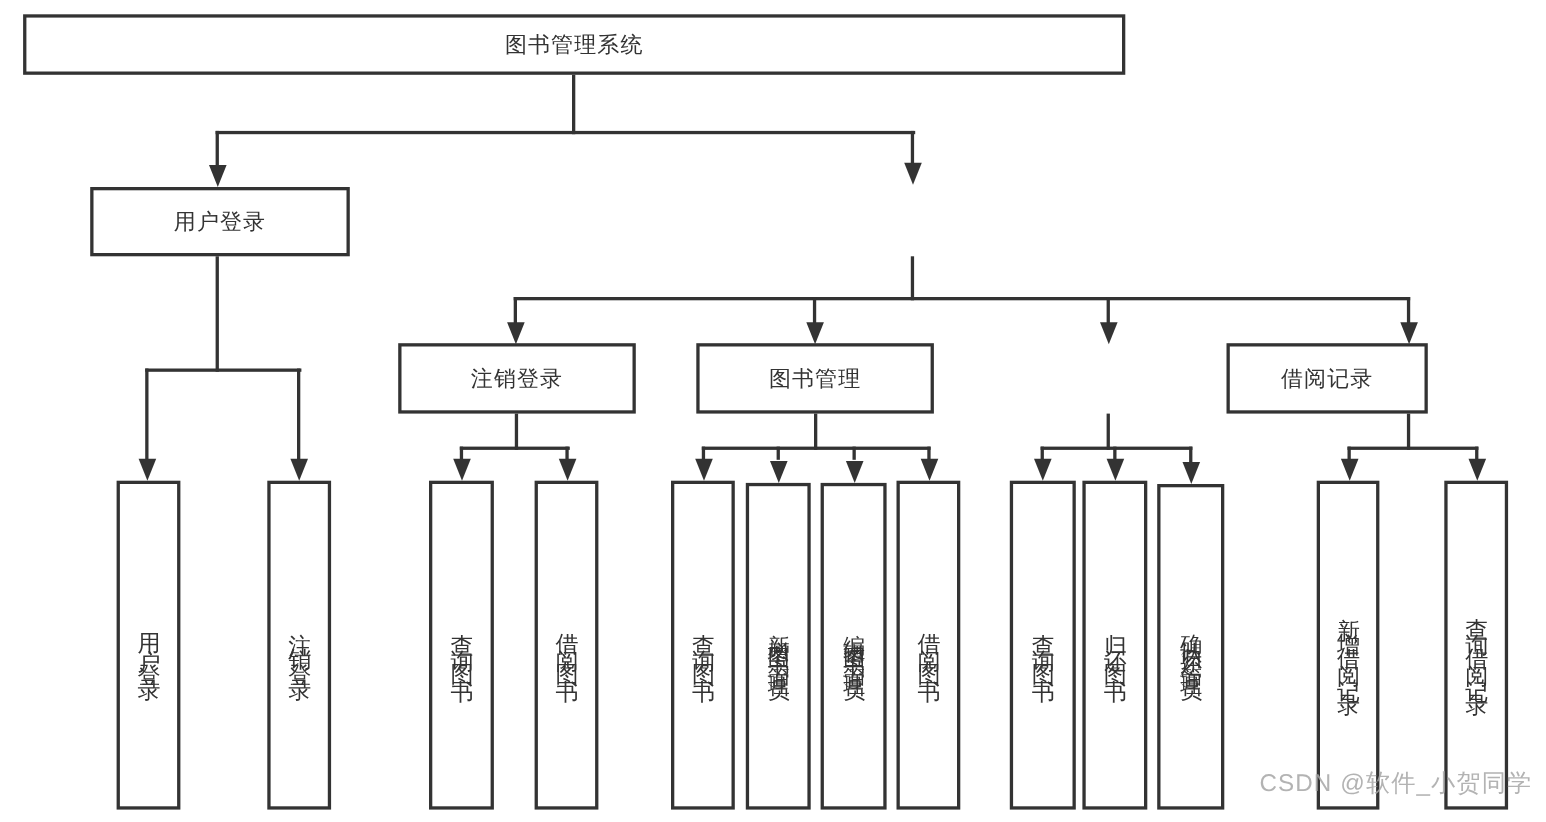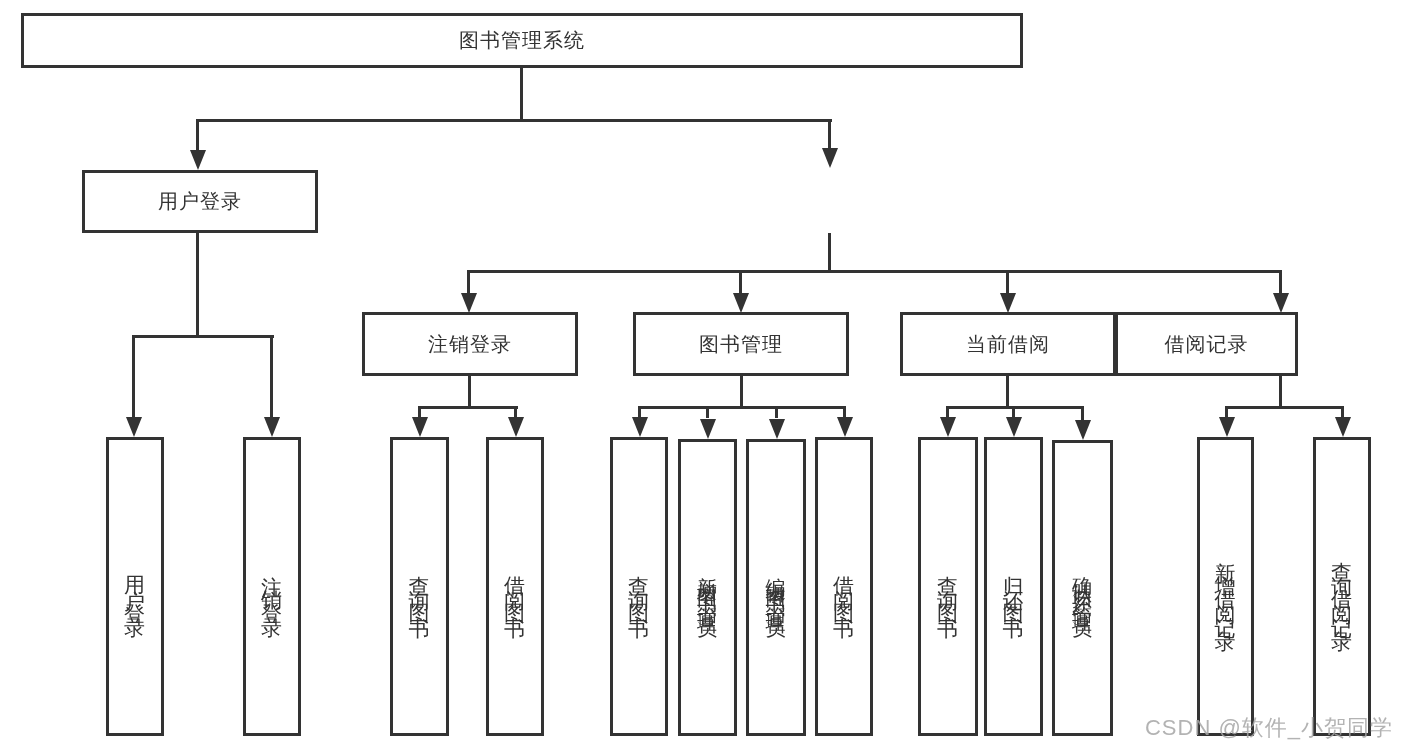--- a/index.html
+++ b/index.html
@@ -46,21 +46,21 @@
   .hl{position:absolute;height:3px;background:var(--line);}
   .vl{position:absolute;width:3px;background:var(--line);}
   .ar{
     position:absolute;width:0;height:0;
     border-left:8px solid transparent;
     border-right:8px solid transparent;
     border-top:20px solid var(--line);
   }
   .watermark{
     position:absolute;
-    right:12px;bottom:4px;
+    right:12px;bottom:20px;
     font-size:22px;
     color:var(--wm);
     opacity:.85;
     letter-spacing:1px;
   }
 </style>
 </head>
 <body>
 
 <div id="stage">
@@ -71,23 +71,20 @@
 
   <div class="box h" style="left:82px;top:170px;width:236px;height:63px">
     <span>用户登录</span>
   </div>
 
   <div class="box h" style="left:362px;top:312px;width:216px;height:64px">
     <span>注销登录</span>
   </div>
   <div class="box h" style="left:633px;top:312px;width:216px;height:64px">
     <span>图书管理</span>
-  </div>
-  <div class="box h" style="left:900px;top:312px;width:216px;height:64px">
-    <span>当前借阅</span>
   </div>
   <div class="box h" style="left:1115px;top:312px;width:183px;height:64px">
     <span>借阅记录</span>
   </div>
 
   <div class="box" style="left:106px;top:437px;width:58px;height:299px">
     <span class="vtext">用户登录</span>
   </div>
   <div class="box" style="left:243px;top:437px;width:58px;height:299px">
     <span class="vtext">注销登录</span>

